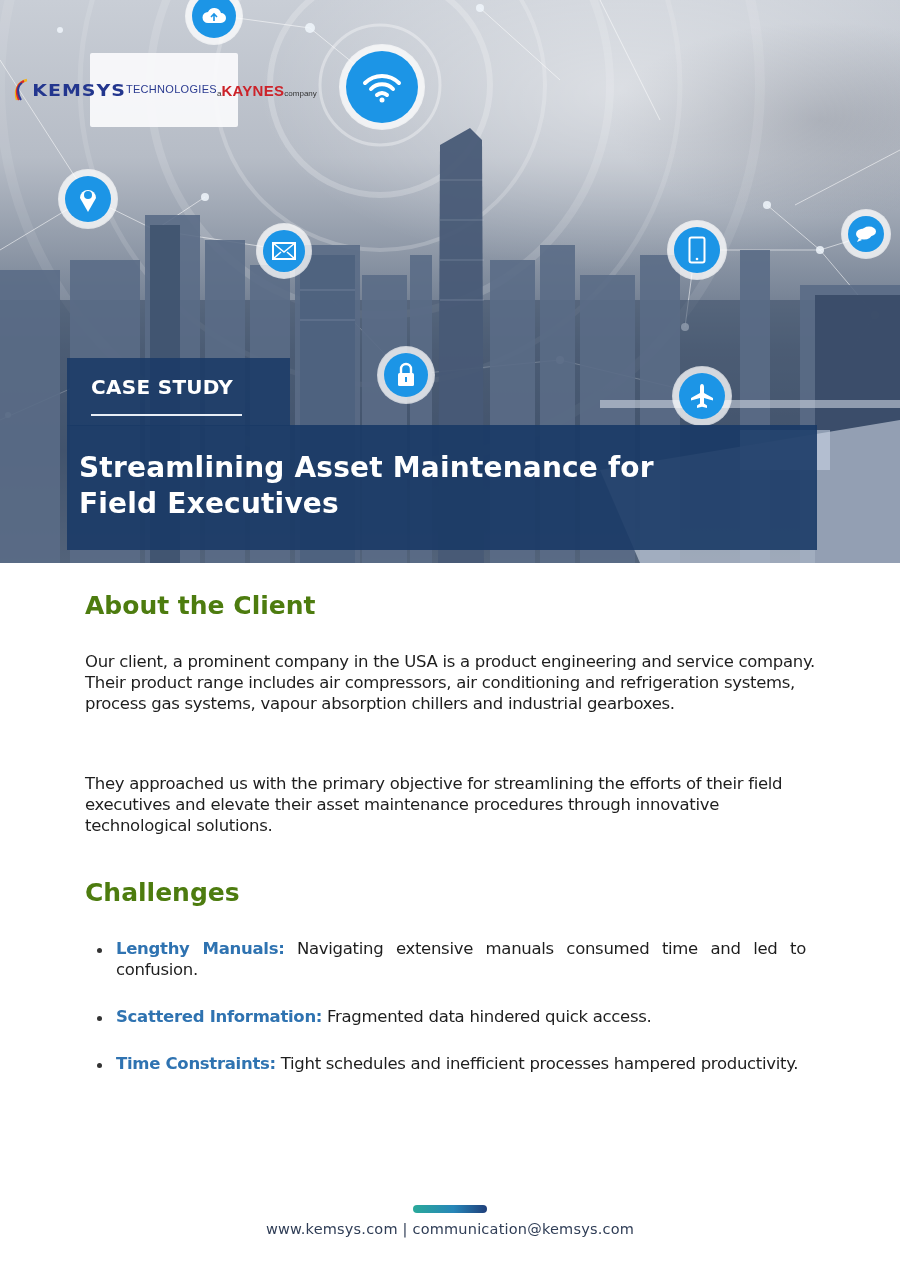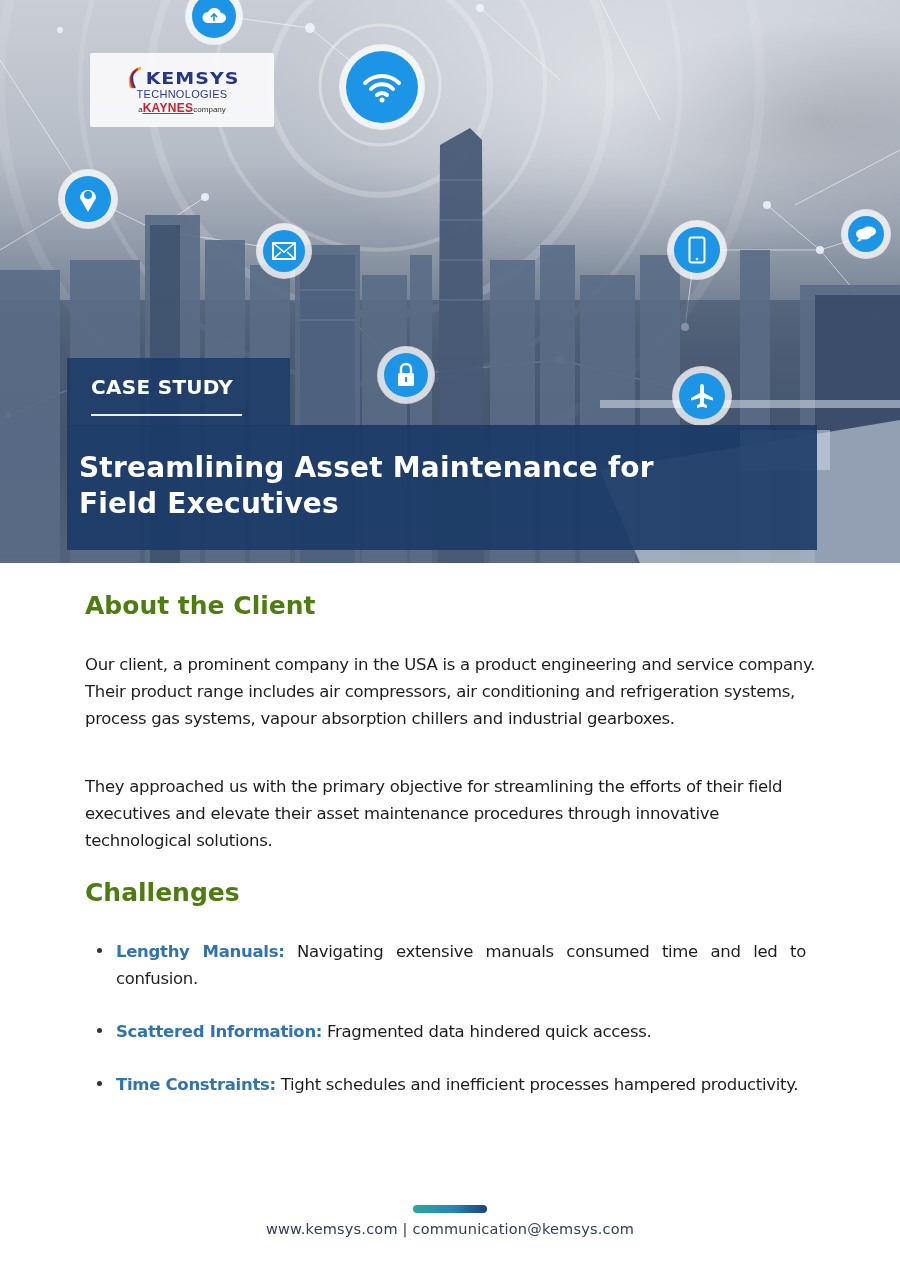--- a/index.html
+++ b/index.html
@@ -21,32 +21,32 @@
   .skyline { position: absolute; left: 0; top: 0; }
 
   .net-icon {
     position: absolute; border-radius: 50%;
     background: #1c95e6; display: flex; align-items: center; justify-content: center;
     box-shadow: 0 0 0 6px rgba(255,255,255,0.22), 0 0 0 7px rgba(255,255,255,0.7);
   }
   .net-icon svg { display: block; }
 
   .logo-box {
-    position: absolute; left: 90px; top: 53px; width: 184px; height: 74px;
+    position: absolute; left: 90px; top: 53px; width: 148px; height: 74px;
     background: rgba(250,250,252,0.93); border-radius: 2px;
-    display: flex; flex-direction: column; align-items: center; justify-content: center;
+    display: flex; flex-direction: row; align-items: center; justify-content: center;
   }
   .logo-top { display: flex; align-items: center; gap: 3px; }
   .logo-name {
     font-family: "DejaVu Sans", sans-serif; font-weight: bold; font-size: 19px;
     color: #23368e; letter-spacing: 1px; transform: scaleY(0.85);
   }
   .logo-sub { font-family: "Liberation Sans", sans-serif; font-size: 11px; color: #2a3a90; margin-top: -2px; letter-spacing: 0.3px; }
   .logo-kaynes { font-family: "Liberation Sans", sans-serif; font-size: 8px; color: #333; margin-top: 1px; }
-  .logo-kaynes b { color: #cc2229; font-size: 12px; letter-spacing: 0.3px; text-decoration: underline; }
+  .logo-kaynes b { color: #cc2229; font-size: 15px; letter-spacing: 0.3px; }
 
   .case-panel {
     position: absolute; left: 67px; top: 358px; width: 223px; height: 68px;
     background: rgba(26, 58, 102, 0.88);
     padding-left: 34px;
   }
   .case-label {
     position: absolute; left: 24px; top: 17px; color: #ffffff;
     font-family: "DejaVu Sans", sans-serif; font-weight: bold; font-size: 20px; letter-spacing: 0.3px;
   }
@@ -62,21 +62,21 @@
     letter-spacing: 0.2px;
   }
 
   
   .content { position: absolute; left: 85px; top: 585px; width: 730px; }
   .section-heading {
     color: #4d7c0f; font-family: "DejaVu Sans", sans-serif; font-weight: bold; font-size: 25px;
     line-height: 32px;
   }
   .para {
-    font-family: "DejaVu Sans", sans-serif; font-size: 16.5px; line-height: 27px; color: #1e1e1e;
+    font-family: "DejaVu Sans", sans-serif; font-size: 16.5px; line-height: 21px; color: #1e1e1e;
     letter-spacing: -0.3px;
   }
   .about-heading { position: absolute; left: 0; top: 5px; }
   .about-p1 { position: absolute; left: 0; top: 66px; width: 730px; }
   .about-p2 { position: absolute; left: 0; top: 188px; width: 730px; }
   .chal-heading { position: absolute; left: 0; top: 292px; }
 
   .chal-list { position: absolute; left: 0; top: 353px; width: 730px; list-style: none; }
   .chal-item { position: relative; padding-left: 31px; margin-bottom: 26px; }
   .chal-item .bullet {

